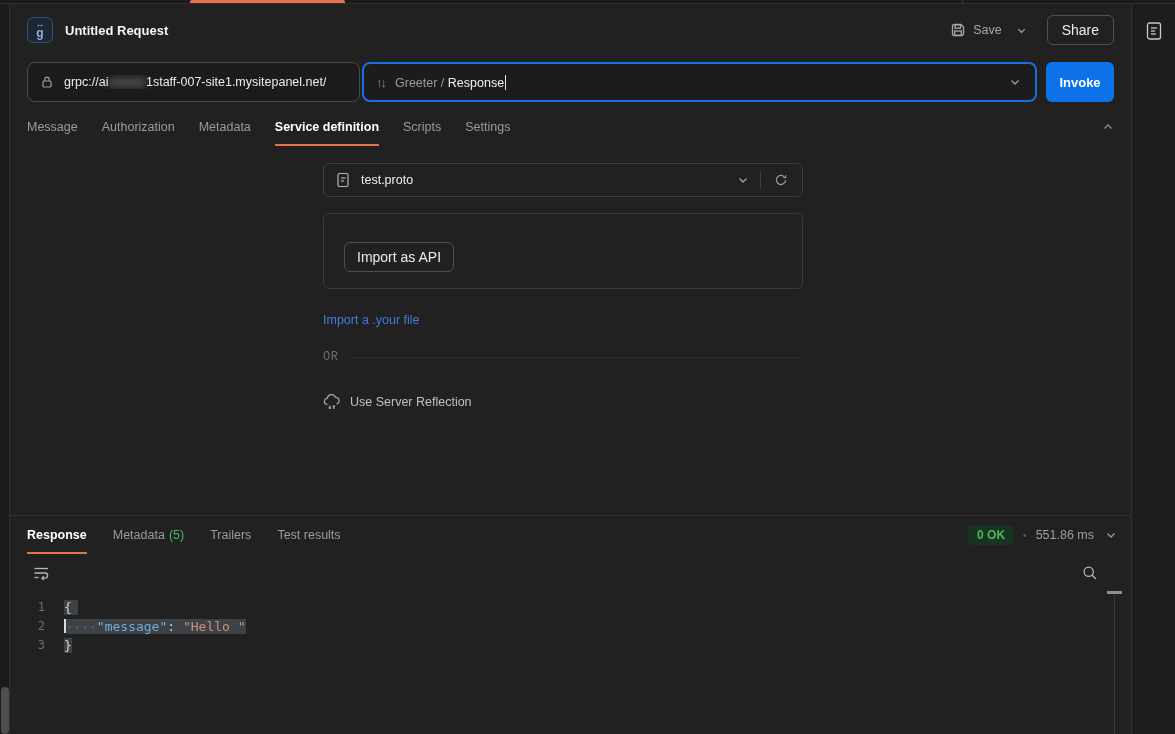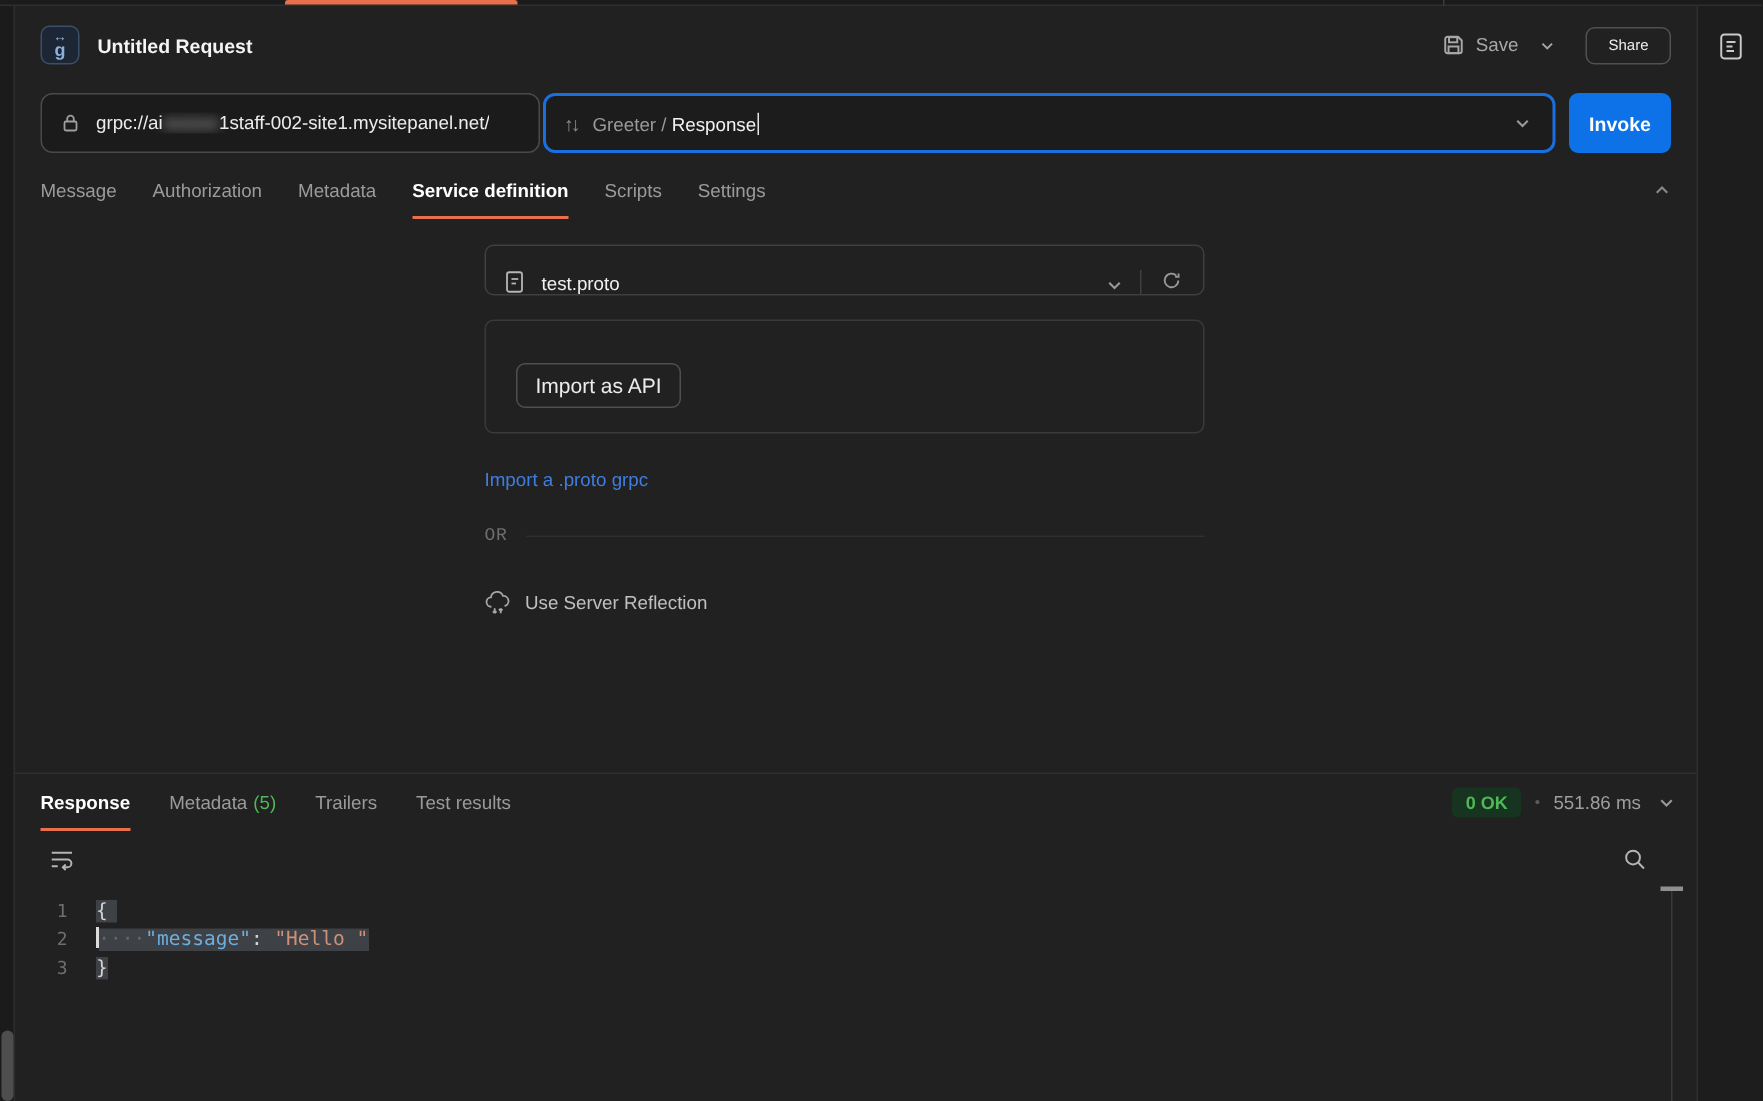--- a/index.html
+++ b/index.html
@@ -32,21 +32,21 @@
   .grpc-badge { width:26px; height:26px; border:1px solid #3b4f6b; background:#1d2634; border-radius:6px;
                 display:flex; flex-direction:column; align-items:center; justify-content:center;
                 color:#8fb0d8; flex:none; }
   .grpc-badge .arrow { font-size:9px; line-height:7px; }
   .grpc-badge .letter { font-size:12px; line-height:11px; font-weight:700; }
   .req-title { margin-left:12px; font-size:13px; font-weight:700; color:#f4f4f4; }
   .header-right { margin-left:auto; display:flex; align-items:center; }
   .save-btn { display:flex; align-items:center; gap:7px; color:#a8a8a8; cursor:pointer; padding:6px 4px; }
   .save-caret { color:#a8a8a8; padding:6px 6px; margin-left:4px; cursor:pointer; display:flex; }
   .share-btn { margin-left:14px; border:1px solid #515151; border-radius:6px; padding:6px 14px;
-               color:#ededed; font-size:10px; background:transparent; cursor:pointer; }
+               color:#ededed; font-size:14px; background:transparent; cursor:pointer; }
 
   
   .url-row { height:52px; display:flex; align-items:center; padding:0 17px; flex:none; }
   .url-input { width:333px; height:40px; flex:none; background:#1b1b1b; border:1px solid #4a4a4a;
                border-radius:8px; display:flex; align-items:center; padding:0 12px; gap:10px; }
   .url-input .url-text { white-space:nowrap; overflow:hidden; color:#ececec; }
   .redacted { filter:blur(4px); opacity:.85; }
   .lock-icon { color:#9e9e9e; display:flex; flex:none; }
   .method-box { flex:1; height:40px; margin-left:2px; background:#1c1c1c; border:2px solid #1a6fe0;
                 border-radius:8px; display:flex; align-items:center; padding:0 12px; gap:10px; }
@@ -64,21 +64,21 @@
   .tabs-row { height:38px; display:flex; align-items:stretch; padding:0 17px; flex:none; }
   .tab { display:flex; align-items:center; color:#9b9b9b; margin-right:24px; cursor:pointer;
          border-bottom:2px solid transparent; padding-top:2px; }
   .tab.active { color:#ffffff; font-weight:700; border-bottom-color:var(--accent-orange,#e8714c); }
   .tabs-collapse { margin-left:auto; display:flex; align-items:center; color:#8a8a8a; cursor:pointer; }
 
   
   .content { flex:1; position:relative; }
   .svc-col { position:absolute; left:313px; top:17px; width:480px; }
   .proto-select { height:34px; border:1px solid #3f3f3f; border-radius:6px; display:flex;
-                  align-items:flex-end; padding:0 12px; gap:11px; cursor:pointer; }
+                  align-items:center; padding:0 12px; gap:11px; cursor:pointer; }
   .proto-select .file-icon { color:#b5b5b5; display:flex; flex:none; }
   .proto-select .proto-name { flex:1; color:#f0f0f0; }
   .proto-select .sel-caret { color:#9a9a9a; display:flex; }
   .proto-select .sel-divider { width:1px; height:16px; background:#3f3f3f; }
   .proto-select .refresh-icon { color:#9a9a9a; display:flex; padding:2px; }
   .import-card { margin-top:16px; border:1px solid #3a3a3a; border-radius:6px; padding:15px 20px 16px; }
   .import-card .hint { color:#b3b3b3; }
   .import-api-btn { margin-top:13px; background:transparent; border:1px solid #4f4f4f; border-radius:6px;
                     padding:6px 12px; color:#ececec; font-size:14px;
                     font-family:"Liberation Sans",sans-serif; cursor:pointer; }
@@ -178,21 +178,21 @@
     </div>
 
     <div class="url-row">
       <div class="url-input">
         <span class="lock-icon">
           <svg width="14" height="14" viewBox="0 0 14 14" fill="none" stroke="currentColor" stroke-width="1.2">
             <rect x="3" y="6" width="8" height="6" rx="1"></rect>
             <path d="M4.8 6V4.3a2.2 2.2 0 0 1 4.4 0V6"></path>
           </svg>
         </span>
-        <span class="url-text"><span>grpc://ai</span><span class="redacted">xxxxxx</span><span>1staff-002-site1.mysitepanel.net/</span></span>
+        <span class="url-text"><span>grpc://ai</span><span class="redacted">xxxxxx</span><span>1staff-007-site1.mysitepanel.net/</span></span>
       </div>
 
       <div class="method-box">
         <span class="updown">↑↓</span>
         <span class="method-text"><span class="method-service">Greeter / </span><span class="method-name">Response</span><span class="caret-bar"></span></span>
         <span class="method-caret-down">
           <svg width="12" height="12" viewBox="0 0 12 12" fill="none" stroke="currentColor" stroke-width="1.4">
             <polyline points="2.5,4.5 6,8 9.5,4.5"></polyline>
           </svg>
         </span>
@@ -237,21 +237,21 @@
               <path d="M13.2 8a5.2 5.2 0 1 1-1.5-3.7"></path>
               <polyline points="13.4,2.6 13.4,5.2 10.8,5.2"></polyline>
             </svg>
           </span>
         </div>
 
         <div class="import-card">
           <button class="import-api-btn">Import as API</button>
         </div>
 
-        <div class="proto-link">Import a .proto grpc</div>
+        <div class="proto-link">Import a .your file</div>
 
         <div class="or-row">
           <span class="or-label">OR</span>
           <span class="or-line"></span>
         </div>
 
         <div class="reflection-row">
           <span class="cloud-icon">
             <svg width="18" height="17" viewBox="0 0 18 17" fill="none" stroke="currentColor" stroke-width="1.2">
               <path d="M4.6 11.5a3.1 3.1 0 0 1-.3-6.2 4.2 4.2 0 0 1 8.1-1 3.4 3.4 0 0 1 1 6.7"></path>

